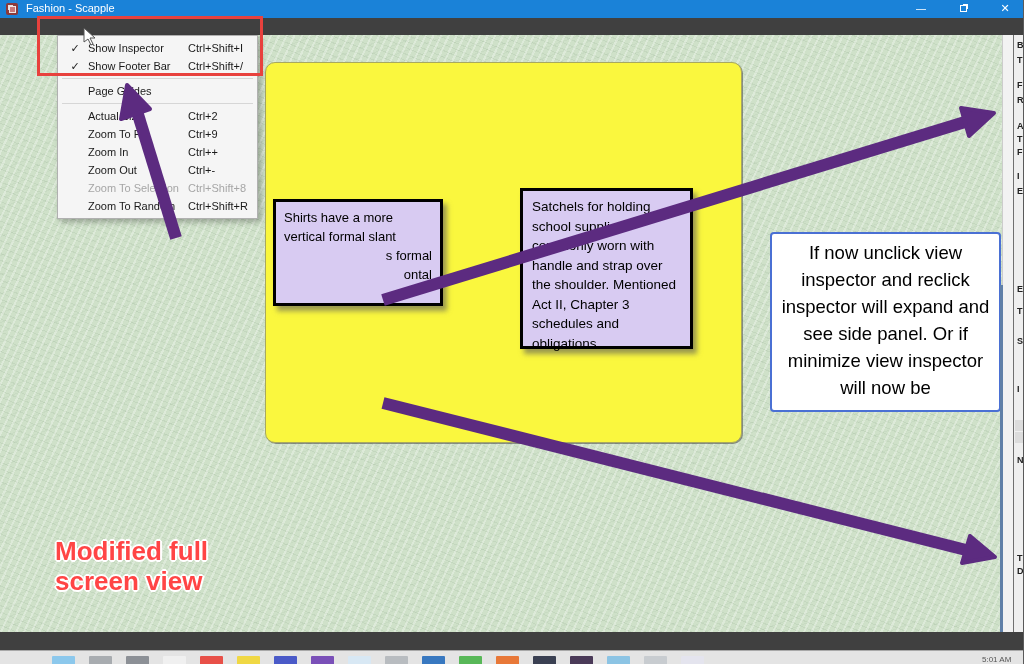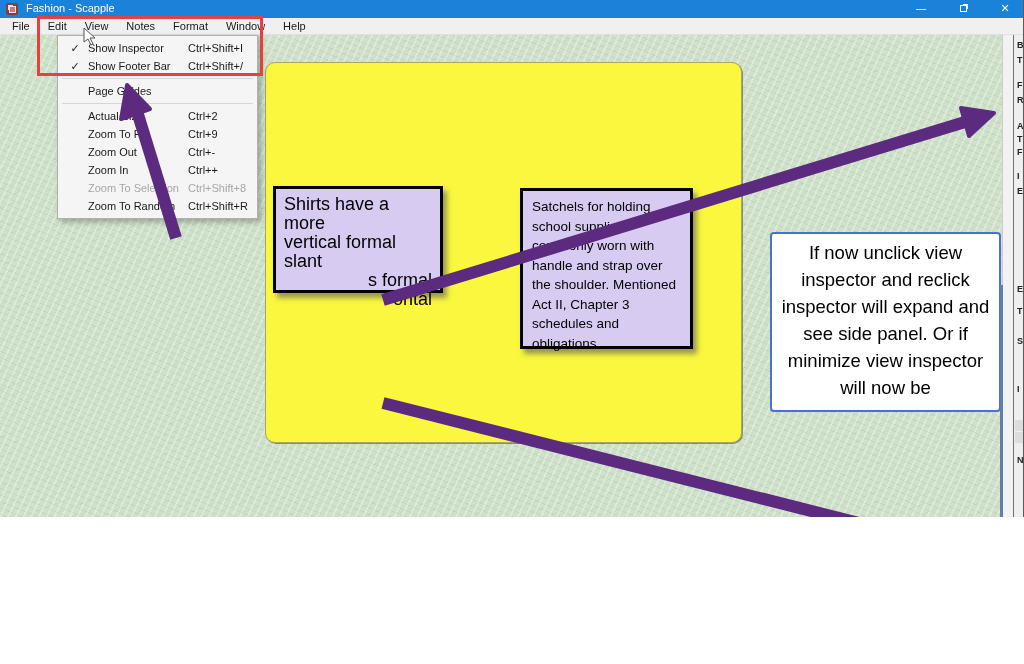--- a/index.html
+++ b/index.html
@@ -1,18 +1,18 @@
 <!DOCTYPE html>
 <html><head>
 <meta charset="utf-8">
 <style>
   * { margin:0; padding:0; box-sizing:border-box; }
   html,body { width:1024px; height:664px; overflow:hidden; }
   body { font-family:"Liberation Sans", sans-serif; }
-  #app { position:relative; width:1024px; height:517px; background:#000000; overflow:hidden; border-right:1px solid #5a5a5a; }
+  #app { position:relative; width:1024px; height:664px; background:#404040; overflow:hidden; border-right:1px solid #5a5a5a; }
 
   
   .titlebar { position:absolute; left:0; top:0; width:1024px; height:18px; background:#1a82d8; display:flex; align-items:center; z-index:20; }
   .app-icon { position:absolute; left:6px; top:3px; width:12px; height:12px; background:#8c3a3a; border-radius:2px; }
   .app-icon::before { content:""; position:absolute; left:2px; top:2px; width:5px; height:5px; background:#e9e2e2; }
   .app-icon::after { content:""; position:absolute; right:2px; bottom:2px; width:5px; height:5px; background:#c87878; border:1px solid #f0e8e8; }
   .title-text { position:absolute; left:26px; top:2px; color:#ffffff; font-size:11px; }
   .win-btn { position:absolute; top:0; width:34px; height:18px; color:#ffffff; font-size:10px; text-align:center; line-height:17px; }
   .btn-min { left:904px; } .btn-max { left:946px; } .btn-close { left:988px; font-size:11px; }
   .restore-glyph { display:inline-block; width:7px; height:7px; border:1px solid #fff; box-shadow:2px -2px 0 -1px #fff; margin-top:5px; }
@@ -26,21 +26,21 @@
     background-image:
       repeating-linear-gradient(115deg, rgba(255,255,255,.30) 0 2px, rgba(255,255,255,0) 2px 7px),
       repeating-linear-gradient(23deg, rgba(96,128,96,.10) 0 1px, rgba(96,128,96,0) 1px 6px),
       repeating-linear-gradient(160deg, rgba(120,150,120,.08) 0 1px, rgba(120,150,120,0) 1px 9px);
     z-index:1; }
 
   
   .board { position:absolute; left:265px; top:62px; width:477px; height:381px; background:#faf73e; border:1px solid #a8a860; border-radius:10px; box-shadow:1px 1px 0 rgba(70,70,70,.55); z-index:2; }
   .note { position:absolute; background:#d8cbf2; border:3px solid #000; box-shadow:4px 5px 5px rgba(90,90,90,.6); color:#000; z-index:3; }
   .note-title { left:383px; top:68px; width:180px; height:61px; border-width:4px; font-size:38px; text-align:center; line-height:52px; }
-  .note-shirts { left:273px; top:186px; width:170px; height:107px; font-size:18px; line-height:19px; padding:6px 8px; }
+  .note-shirts { left:273px; top:199px; width:170px; height:107px; font-size:13px; line-height:19px; padding:6px 8px; }
   .note-shirts .frag { text-align:right; }
   .note-satchels { left:520px; top:188px; width:173px; height:161px; font-size:13.5px; line-height:19.5px; padding:6px 9px; }
 
   
   .purple-note { position:absolute; left:52px; top:222px; width:331px; height:266px; background:#5c2b80; border-radius:8px; color:#f2eef6; font-size:21px; line-height:26.5px; text-align:center; display:flex; align-items:center; justify-content:center; padding:0 12px; z-index:4; }
   .white-note { position:absolute; left:770px; top:232px; width:231px; height:180px; background:#ffffff; border:2px solid #4a70d4; border-radius:4px; color:#000; font-size:18.5px; line-height:27px; text-align:center; padding:5px 2px; z-index:4; }
   .red-caption { position:absolute; left:55px; top:536px; color:#ff4545; font-size:26px; font-weight:bold; line-height:30px; z-index:4;
     text-shadow:-2px 0 0 #fff,2px 0 0 #fff,0 -2px 0 #fff,0 2px 0 #fff,-1px -1px 0 #fff,1px 1px 0 #fff,-1px 1px 0 #fff,1px -1px 0 #fff; }
   .red-rect { position:absolute; left:37px; top:16px; width:226px; height:60px; border:3px solid #e8413d; z-index:60; }
   .arrow-layer { position:absolute; left:0; top:0; width:1024px; height:664px; z-index:45; pointer-events:none; }
@@ -81,29 +81,20 @@
 <div id="app">
 
   <div class="titlebar">
     <span class="app-icon"></span>
     <span class="title-text">Fashion - Scapple</span>
     <span class="win-btn btn-min">—</span>
     <span class="win-btn btn-max"><span class="restore-glyph"></span></span>
     <span class="win-btn btn-close">✕</span>
   </div>
 
-  <div class="menubar" id="menubar">
-      <span class="mb-item">File</span>
-      <span class="mb-item">Edit</span>
-      <span class="mb-item">View</span>
-      <span class="mb-item">Notes</span>
-      <span class="mb-item">Format</span>
-      <span class="mb-item">Window</span>
-      <span class="mb-item">Help</span>
-    </div>
 
   <div class="canvas"></div>
 
   <div class="board"></div>
 
 
   <div class="note note-shirts">
     <div>Shirts have a more</div>
     <div>vertical formal slant</div>
     <div class="frag">s formal</div>
@@ -111,20 +102,21 @@
   </div>
 
   <div class="note note-satchels">Satchels for holding school supplies commonly worn with handle and strap over the shoulder. Mentioned Act II, Chapter 3 schedules and obligations.</div>
 
 
   <div class="white-note">
     <span>If now unclick view inspector and reclick inspector will expand and see side panel. Or if minimize view inspector will now be</span>
   </div>
 
   <div class="red-caption">
+    <div>Modified full</div>
     <div>screen view</div>
   </div>
 
   <div class="dropdown" id="dropdown">
       <div class="mi">
         <span class="chk">✓</span>
         <span class="lbl">Show Inspector</span>
         <span class="sc">Ctrl+Shift+I</span>
       </div>
       <div class="mi">
@@ -144,27 +136,27 @@
         <span class="lbl">Actual Size</span>
         <span class="sc">Ctrl+2</span>
       </div>
       <div class="mi">
         <span class="chk"></span>
         <span class="lbl">Zoom To Fit</span>
         <span class="sc">Ctrl+9</span>
       </div>
       <div class="mi">
         <span class="chk"></span>
+        <span class="lbl">Zoom In</span>
+        <span class="sc">Ctrl++</span>
+      </div>
+      <div class="mi">
+        <span class="chk"></span>
         <span class="lbl">Zoom Out</span>
         <span class="sc">Ctrl+-</span>
-      </div>
-      <div class="mi">
-        <span class="chk"></span>
-        <span class="lbl">Zoom In</span>
-        <span class="sc">Ctrl++</span>
       </div>
       <div class="mi disabled">
         <span class="chk"></span>
         <span class="lbl">Zoom To Selection</span>
         <span class="sc">Ctrl+Shift+8</span>
       </div>
       <div class="mi">
         <span class="chk"></span>
         <span class="lbl">Zoom To Random</span>
         <span class="sc">Ctrl+Shift+R</span>

